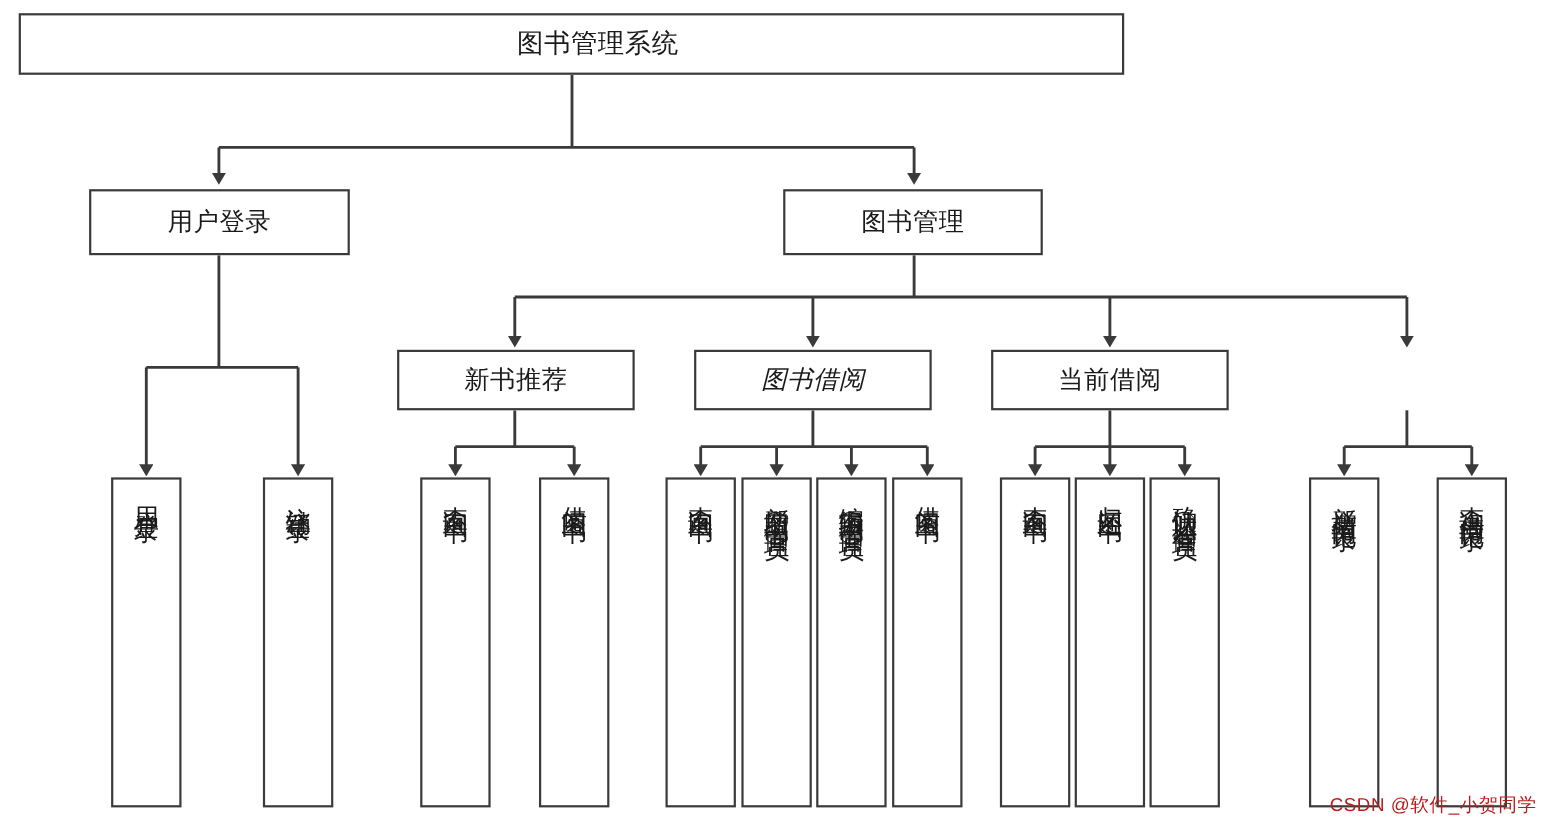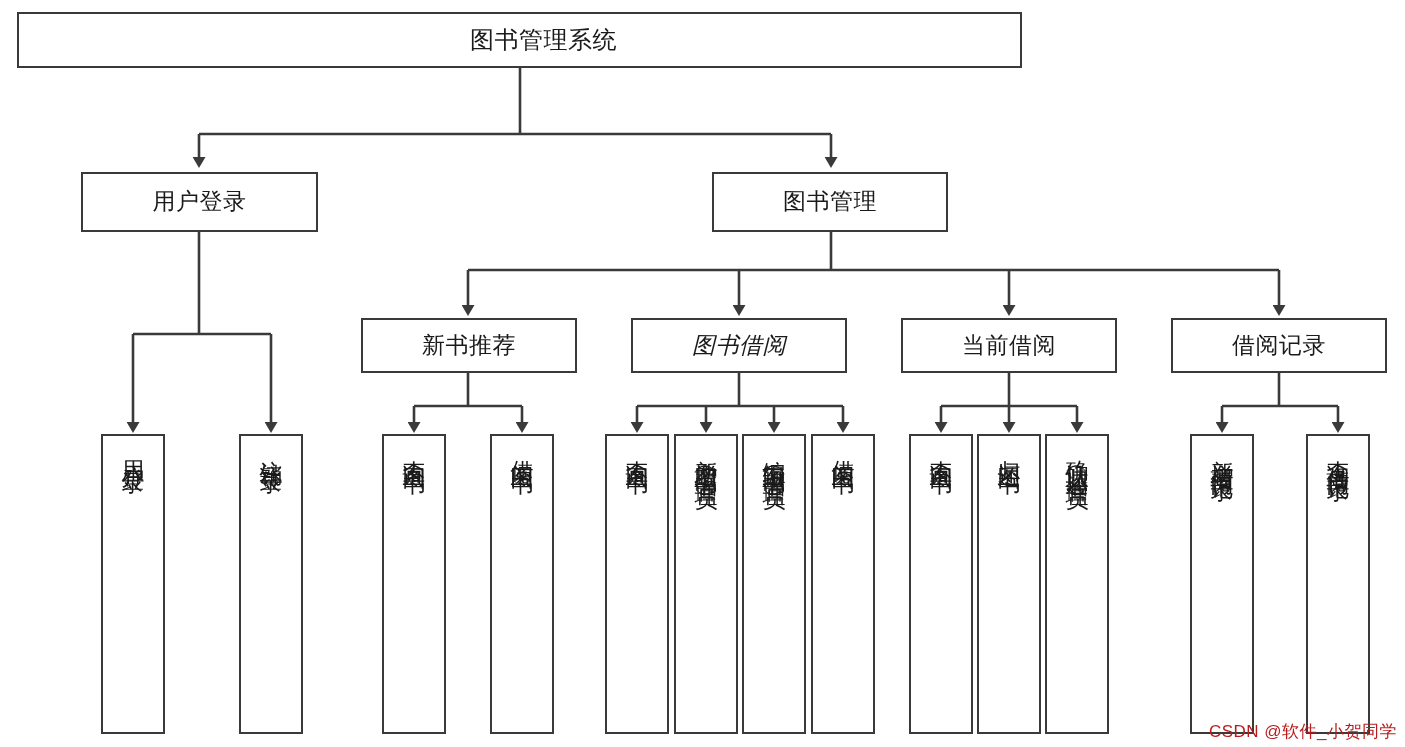--- a/index.html
+++ b/index.html
@@ -144,23 +144,20 @@
 
   <div class="node horiz" style="left:712px; top:172px; width:236px; height:60px;">
     <span class="node-label">图书管理</span>
   </div>
   <div class="node horiz" style="left:631px; top:318px; width:216px; height:55px;font-style:italic;">
     <span class="node-label">图书借阅</span>
   </div>
   <div class="node horiz" style="left:901px; top:318px; width:216px; height:55px;">
     <span class="node-label">当前借阅</span>
   </div>
-  <div class="node horiz" style="left:1171px; top:318px; width:216px; height:55px;">
-    <span class="node-label">借阅记录</span>
-  </div>
 
   <div class="node vert" style="left:101px; top:434px; width:64px; height:300px;">
     <span class="node-label">用户登录</span>
   </div>
   <div class="node vert" style="left:239px; top:434px; width:64px; height:300px;">
     <span class="node-label">注销登录</span>
   </div>
 
   <div class="node vert" style="left:382px; top:434px; width:64px; height:300px;">
     <span class="node-label">查询图书</span>

